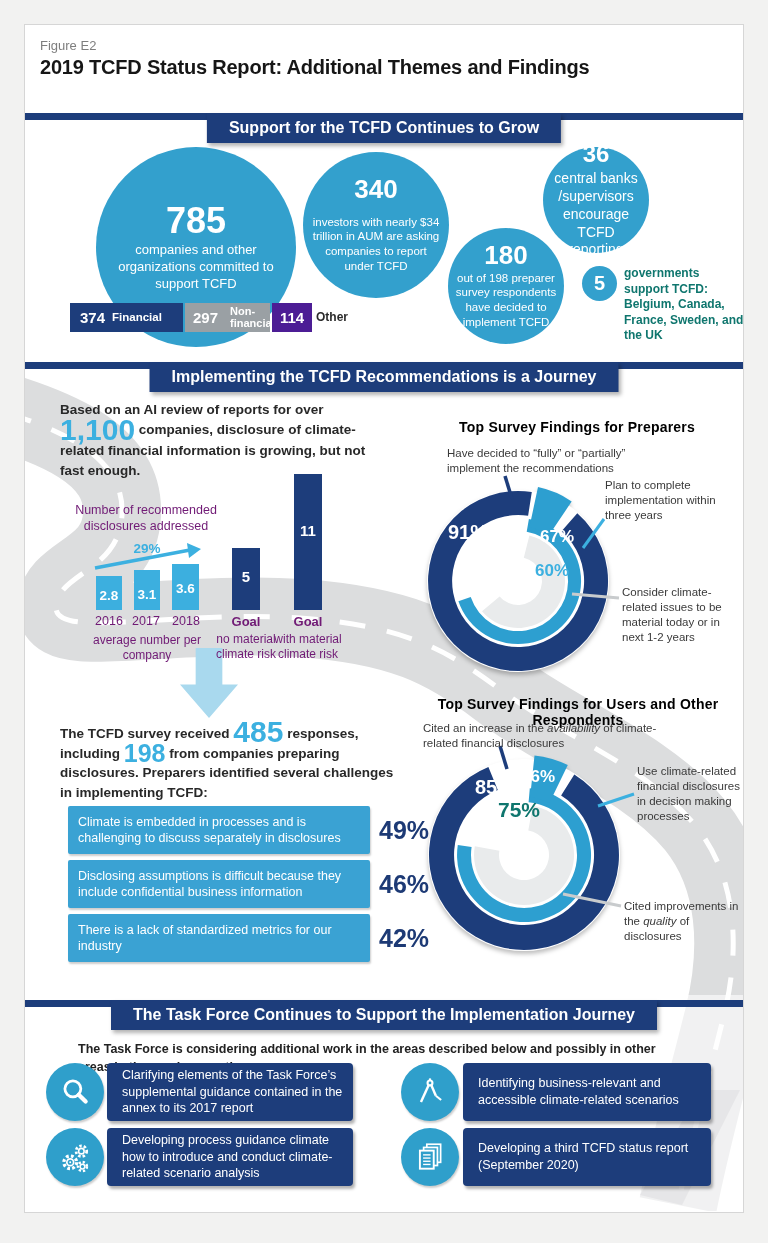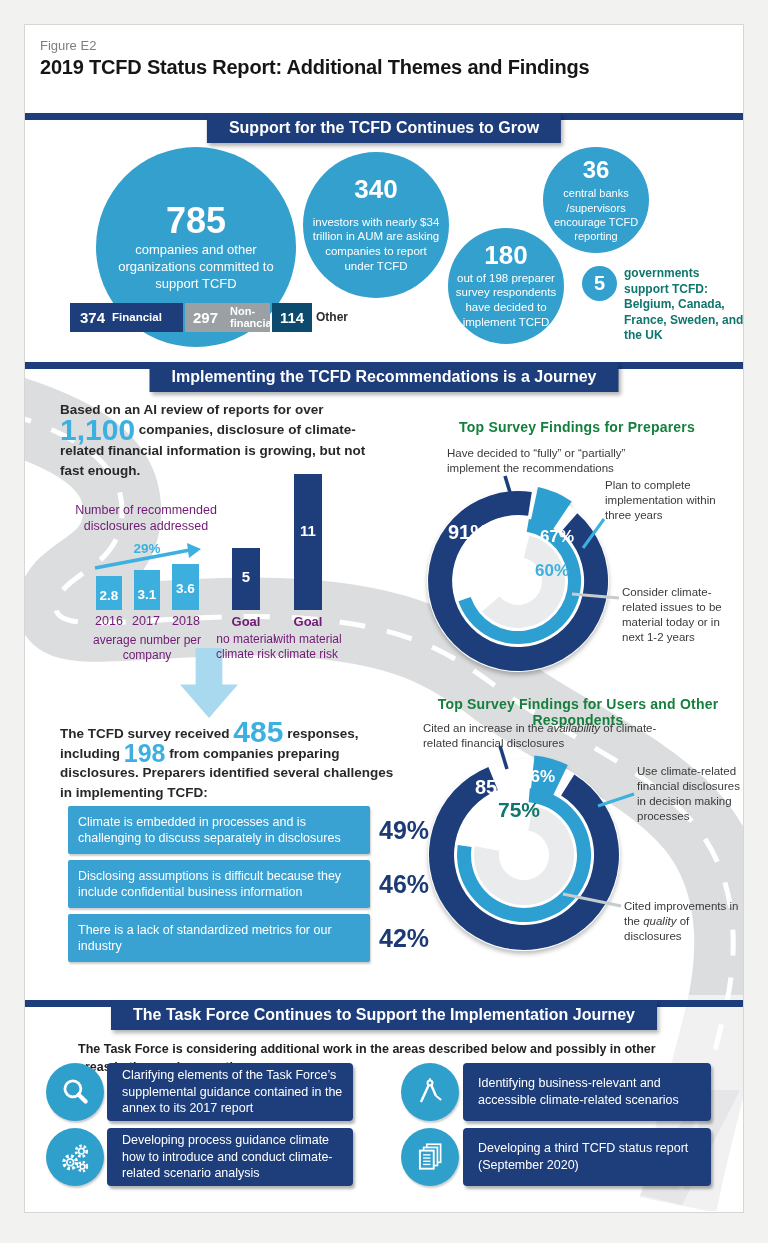--- a/index.html
+++ b/index.html
@@ -19,21 +19,21 @@
   .ann{position:absolute;font-size:11.5px;color:#3a3a3a;line-height:1.3;z-index:4}
   .pct{position:absolute;font-weight:bold;color:#fff;text-align:center;z-index:4;width:60px}
   .bar{position:absolute;z-index:3}
   .barnum{position:absolute;color:#fff;font-weight:bold;text-align:center;z-index:4}
   .chlbl{position:absolute;font-size:12.5px;color:#701a75;text-align:center;line-height:1.25;z-index:4}
   .chal{position:absolute;display:flex;align-items:center;z-index:4}
   .chal .box{width:302px;height:48px;background:#3aa2d3;border-radius:2px;color:#fff;font-size:12.5px;line-height:1.3;display:flex;align-items:center;padding:0 10px;box-sizing:border-box;box-shadow:1px 2px 2px rgba(0,0,0,.2)}
   .chal .p{font-size:25px;font-weight:bold;color:#1d3a75;margin-left:9px}
   .bigblue{color:#3cb0e0;font-weight:bold}
   .para{position:absolute;font-weight:bold;font-size:13.5px;line-height:1.5;color:#282828;z-index:4}
-  .donut-title{position:absolute;font-weight:bold;font-size:14px;color:#15803d;text-align:center;z-index:4;letter-spacing:.2px}
+  .donut-title{position:absolute;font-weight:bold;font-size:14px;color:#000000;text-align:center;z-index:4;letter-spacing:.2px}
   .tfitem-box{position:absolute;background:#1d3d7b;border-radius:4px;color:#fff;font-size:12.5px;line-height:1.35;display:flex;align-items:center;padding:6px 10px 6px 15px;box-sizing:border-box;box-shadow:2px 3px 3px rgba(0,0,0,.3);z-index:4}
   .tfcircle{position:absolute;width:58px;height:58px;border-radius:50%;background:#2f9fcb;display:flex;align-items:center;justify-content:center;z-index:5;box-shadow:1px 2px 2px rgba(0,0,0,.2)}
   .downarrow{position:absolute;left:180px;top:648px;width:58px;height:70px;background:#a9d9ee;z-index:3;
     clip-path:polygon(27% 0,73% 0,73% 52%,100% 52%,50% 100%,0 52%,27% 52%)}
   .it{font-style:italic}
 </style>
 </head>
 <body>
 
 <div class="card"></div>
@@ -92,40 +92,40 @@
 <div class="circle" style="left:96px;top:147px;width:200px;height:200px">
   <div class="num" style="font-size:36px">785</div>
   <div class="ctext" style="font-size:13px;width:178px;margin-top:3px">companies and other organizations committed to support TCFD</div>
 </div>
 <div class="circle" style="left:303px;top:152px;width:146px;height:146px">
   <div class="num" style="font-size:26px">340</div>
   <div class="ctext" style="font-size:11.5px;width:128px;margin-top:11px">investors with nearly $34 trillion in AUM are asking companies to report under TCFD</div>
 </div>
 <div class="circle" style="left:543px;top:147px;width:106px;height:106px">
   <div class="num" style="font-size:24px">36</div>
-  <div class="ctext" style="font-size:11px;width:96px;margin-top:4px">central banks /supervisors encourage TCFD reporting</div>
+  <div class="ctext" style="font-size:14px;width:96px;margin-top:4px">central banks /supervisors encourage TCFD reporting</div>
 </div>
 <div class="circle" style="left:448px;top:228px;width:116px;height:116px">
   <div class="num" style="font-size:26px">180</div>
   <div class="ctext" style="font-size:11.5px;width:112px;margin-top:1px">out of 198 preparer survey respondents have decided to implement TCFD</div>
 </div>
 <div class="circle" style="left:582px;top:266px;width:35px;height:35px">
   <div class="num" style="font-size:20px">5</div>
 </div>
 <div class="ann" style="left:624px;top:266px;width:122px;font-size:12px;font-weight:bold;color:#0f766e">governments support TCFD: Belgium, Canada, France, Sweden, and the UK</div>
 
 <div class="seg" style="left:70px;top:303px;width:113px;background:#1d3d7b;padding-left:10px;gap:7px;box-sizing:border-box">
   <span class="v">374</span>
   <span class="l" style="font-size:11.5px">Financial</span>
 </div>
 <div class="seg" style="left:185px;top:303px;width:85px;background:#9aa0a4;padding-left:8px;gap:12px;box-sizing:border-box">
   <span class="v">297</span>
   <span class="l" style="width:46px">Non-financial</span>
 </div>
-<div class="seg" style="left:272px;top:303px;width:40px;background:#0c4a6e;justify-content:center">
+<div class="seg" style="left:272px;top:303px;width:40px;background:#4c1d95;justify-content:center">
   <span class="v">114</span>
 </div>
 <div class="abs z3" style="left:316px;top:310px;font-size:12px;font-weight:bold;color:#2b2b2b">Other</div>
 
 <div class="banner-line" style="top:362px"></div>
 <div class="banner-box" style="top:362px">Implementing the TCFD Recommendations is a Journey</div>
 
 <div class="para" style="left:60px;top:400px;width:318px">
   <span>Based on an AI review of reports for over </span><span class="bigblue" style="font-size:30px;line-height:0;vertical-align:-6px">1,100</span><span> companies, disclosure of climate-related financial information is growing, but not fast enough.</span>
 </div>

